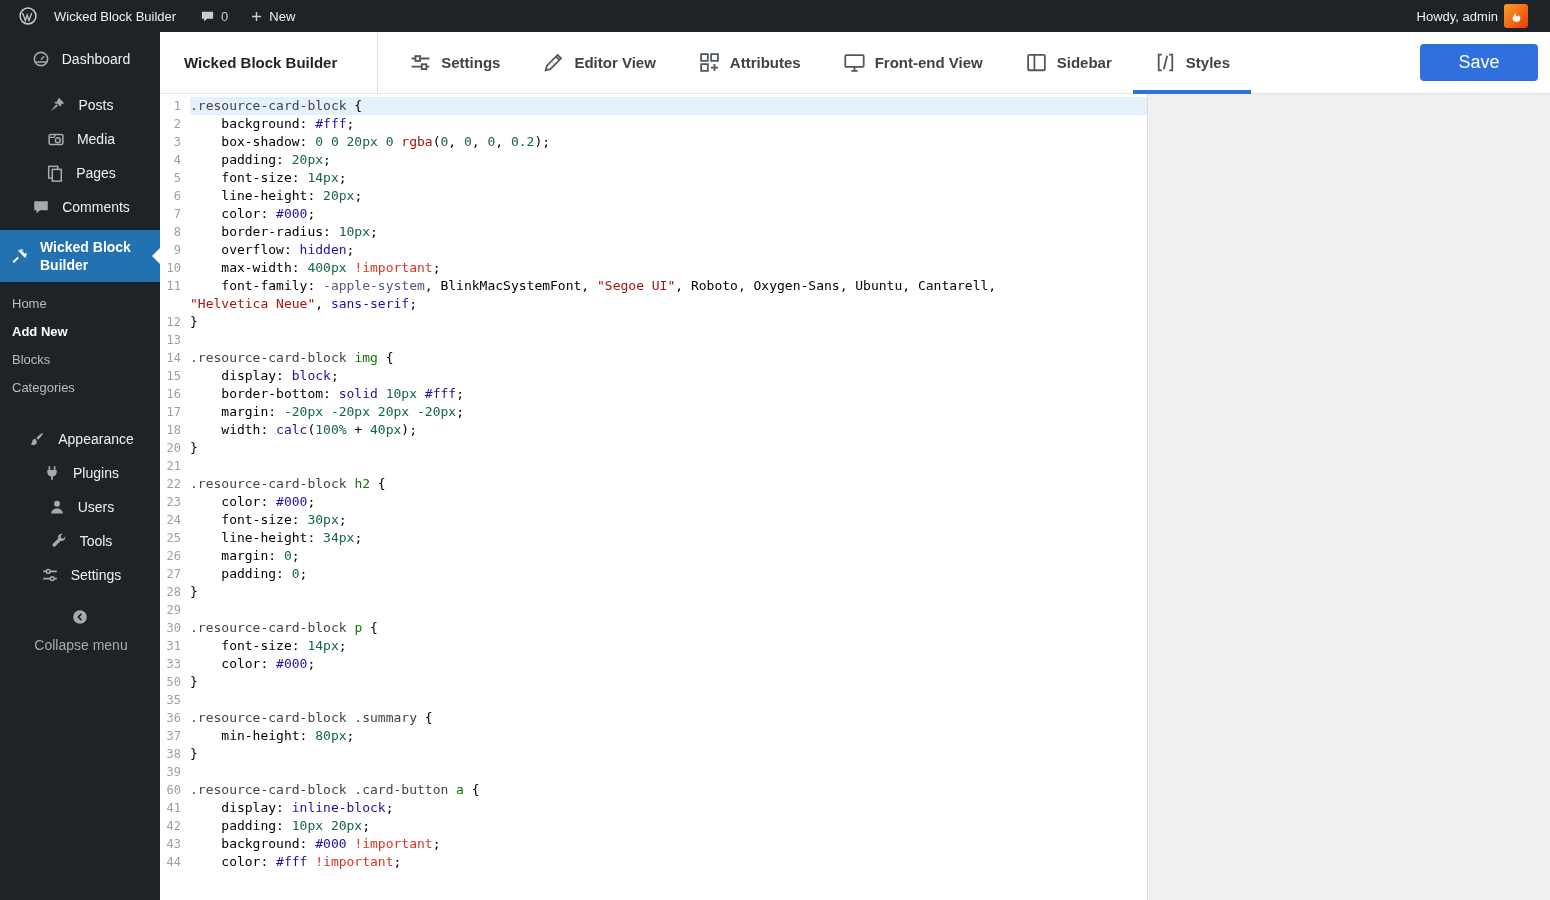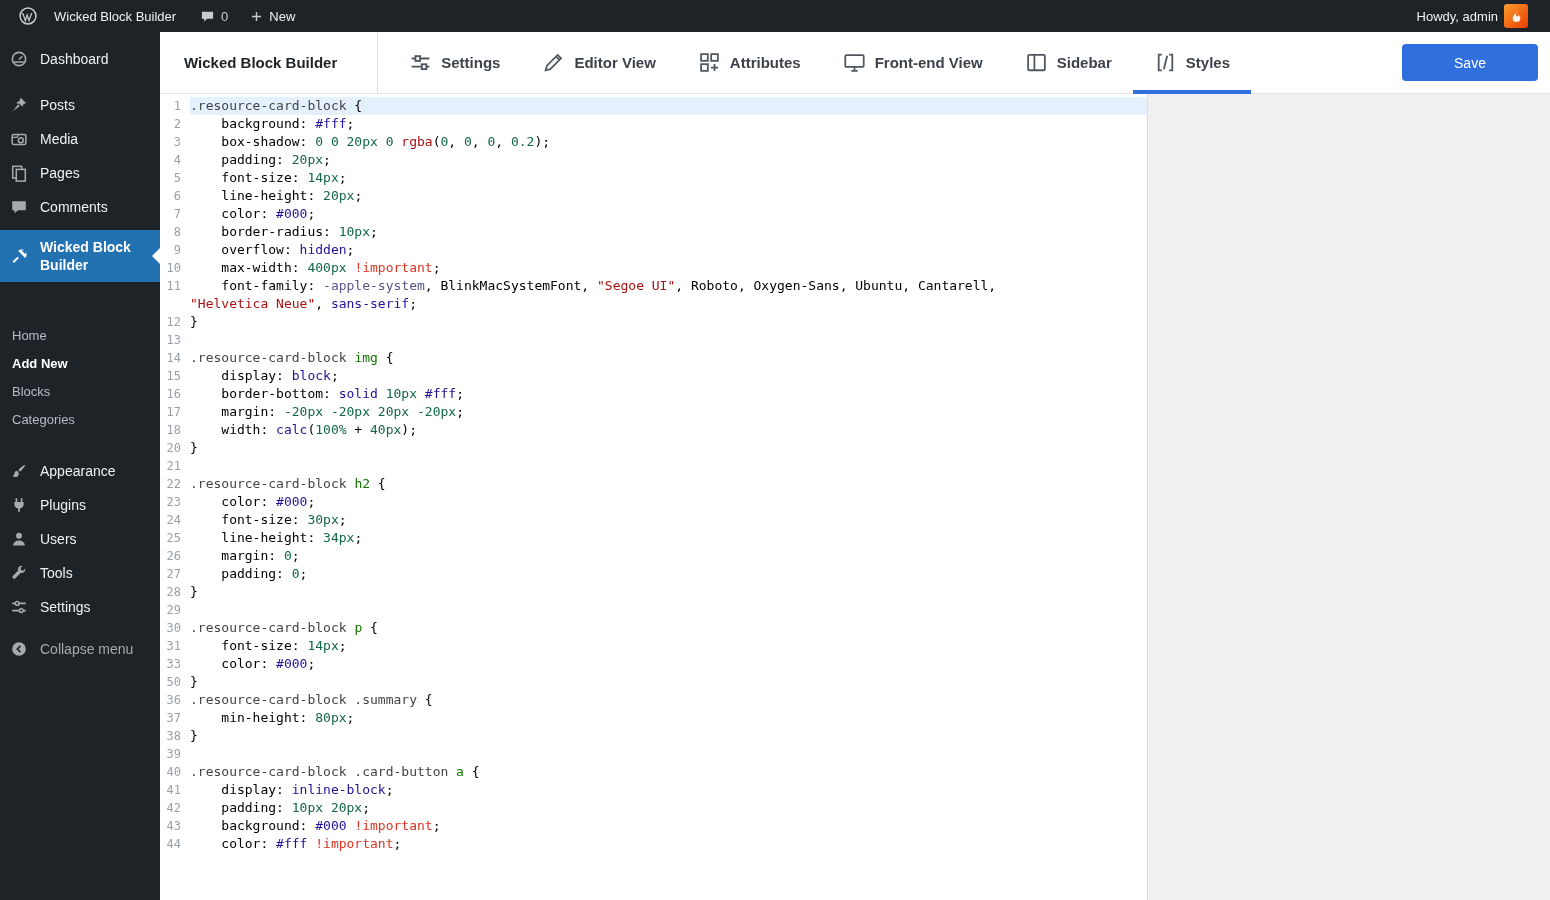--- a/index.html
+++ b/index.html
@@ -16,49 +16,49 @@
             background:linear-gradient(135deg,#ff9d2e,#e83c00); display:flex;
             align-items:center; justify-content:center; }
 
   
   .app { display:flex; height:868px; }
 
   
   .sidebar { width:160px; flex:none; background:var(--sidebar-bg,#1d2327);
              color:#f0f0f1; font-size:14px; padding-top:10px; position:relative; }
   .menu-item { display:flex; align-items:center; gap:10px; padding:8px 8px 8px 10px;
-               cursor:pointer; line-height:18px; }
+               cursor:pointer; line-height:18px;justify-content:center; }
   .menu-item .mi-icon { width:20px; flex:none; display:flex; color:#a7aaad; }
   .menu-item.gap-after { margin-bottom:12px; }
   .menu-item.active { background:var(--active-menu-bg,#2271b1); color:#fff; font-weight:700;
                       position:relative; }
   .menu-item.active .mi-icon { color:#fff; }
   .menu-item.active .arrow { position:absolute; right:0; top:50%; margin-top:-8px;
       width:0; height:0; border:8px solid transparent; border-right-color:#fff; }
-  .submenu { padding:8px 0 0 0; font-size:13px;margin-top:32px; }
+  .submenu { padding:8px 0 0 0; font-size:13px; }
   .sub-item { padding:5px 12px; line-height:18px; color:#b6bcc1; cursor:pointer; }
   .sub-item.current { color:#fff; font-weight:700; }
   .group-gap { height:20px; }
   .collapse-gap { height:8px; }
 
   
   .content { flex:1; display:flex; flex-direction:column; background:#fff; min-width:0; }
   .toolbar { height:62px; flex:none; display:flex; align-items:stretch; background:#fff;
              border-bottom:1px solid #e3e5e8; }
   .tb-title { display:flex; align-items:center; padding:0 40px 0 24px; font-size:15px;
               font-weight:700; color:#1d2327; border-right:1px solid #dcdcde; white-space:nowrap; }
   .tabs { display:flex; align-items:stretch; margin-left:10px; }
   .tab { display:flex; align-items:center; gap:9px; padding:0 21px; font-size:15px;
          font-weight:700; color:#3c434a; cursor:pointer; position:relative; white-space:nowrap; }
   .tab .tab-icon { display:flex; color:#50575e; }
   .tab.active::after { content:""; position:absolute; left:0; right:0; bottom:-1px;
                        height:4px; background:var(--accent,#2f6fde); }
   .save-btn { margin-left:auto; align-self:center; margin-right:12px;
               background:var(--accent,#2f6fde); color:#fff; border:none; border-radius:4px;
-              font-size:14px; font-weight:500; height:37px; width:136px; cursor:pointer;
+              font-size:18px; font-weight:500; height:37px; width:118px; cursor:pointer;
               font-family:"Liberation Sans",sans-serif; }
 
   
   .editor-wrap { flex:1; display:flex; overflow:hidden; background:var(--content-bg,#f0f0f1); }
   .editor { width:988px; flex:none; background:#fff; border-right:1px solid #dcdcde;
             overflow:hidden; font-family:"DejaVu Sans Mono", monospace; font-size:13px;
             line-height:18px; padding-top:3px; cursor:text; }
   .crow { display:flex; height:18px; white-space:pre; }
   .gut { width:30px; flex:none; text-align:right; padding-right:9px; font-size:12px;
          color:var(--gutter-fg,#9aa0a6); background:#fff; user-select:none; }
@@ -233,21 +233,21 @@
             <path d="M2.5 6h15M2.5 14h15" stroke="currentColor" stroke-width="1.8"></path>
             <circle cx="8" cy="6" r="2.1" fill="var(--sidebar-bg,#1d2327)" stroke="currentColor" stroke-width="1.7"></circle>
             <circle cx="12.5" cy="14" r="2.1" fill="var(--sidebar-bg,#1d2327)" stroke="currentColor" stroke-width="1.7"></circle>
           </svg>
       </span>
       <span class="mi-label">Settings</span>
     </div>
 
     <div class="collapse-gap"></div>
 
-    <div class="menu-item" style="color:#a7aaad;">
+    <div class="menu-item" style="color:#a7aaad;flex-direction:column;">
       <span class="mi-icon">
         <svg viewBox="0 0 20 20" width="18" height="18">
             <circle cx="10" cy="10" r="7.6" fill="currentColor"></circle>
             <path d="M11.6 6.6L8.2 10l3.4 3.4" fill="none" stroke="var(--sidebar-bg,#1d2327)" stroke-width="1.9"></path>
           </svg>
       </span>
       <span class="mi-label">Collapse menu</span>
     </div>
   </aside>
 
@@ -352,25 +352,26 @@
             <div class="crow"><div class="gut">24</div><div class="cline"><span class="tk-p">    font-size: </span><span class="tk-n">30px</span><span class="tk-p">;</span></div></div>
             <div class="crow"><div class="gut">25</div><div class="cline"><span class="tk-p">    line-height: </span><span class="tk-n">34px</span><span class="tk-p">;</span></div></div>
             <div class="crow"><div class="gut">26</div><div class="cline"><span class="tk-p">    margin: </span><span class="tk-n">0</span><span class="tk-p">;</span></div></div>
             <div class="crow"><div class="gut">27</div><div class="cline"><span class="tk-p">    padding: </span><span class="tk-n">0</span><span class="tk-p">;</span></div></div>
             <div class="crow"><div class="gut">28</div><div class="cline"><span class="tk-p">}</span></div></div>
             <div class="crow"><div class="gut">29</div><div class="cline"></div></div>
             <div class="crow"><div class="gut">30</div><div class="cline"><span class="tk-q">.resource-card-block</span><span class="tk-p"> </span><span class="tk-t">p</span><span class="tk-p"> {</span></div></div>
             <div class="crow"><div class="gut">31</div><div class="cline"><span class="tk-p">    font-size: </span><span class="tk-n">14px</span><span class="tk-p">;</span></div></div>
             <div class="crow"><div class="gut">33</div><div class="cline"><span class="tk-p">    color: </span><span class="tk-a">#000</span><span class="tk-p">;</span></div></div>
             <div class="crow"><div class="gut">50</div><div class="cline"><span class="tk-p">}</span></div></div>
+            <div class="crow"><div class="gut">35</div><div class="cline"></div></div>
             <div class="crow"><div class="gut">36</div><div class="cline"><span class="tk-q">.resource-card-block .summary</span><span class="tk-p"> {</span></div></div>
             <div class="crow"><div class="gut">37</div><div class="cline"><span class="tk-p">    min-height: </span><span class="tk-n">80px</span><span class="tk-p">;</span></div></div>
             <div class="crow"><div class="gut">38</div><div class="cline"><span class="tk-p">}</span></div></div>
             <div class="crow"><div class="gut">39</div><div class="cline"></div></div>
-            <div class="crow"><div class="gut">40</div><div class="cline"><span class="tk-q">.resource-card-block .card-button</span><span class="tk-p"> </span><span class="tk-t">a</span><span class="tk-p"> {</span></div></div>
+            <div class="crow"><div class="gut">60</div><div class="cline"><span class="tk-q">.resource-card-block .card-button</span><span class="tk-p"> </span><span class="tk-t">a</span><span class="tk-p"> {</span></div></div>
             <div class="crow"><div class="gut">41</div><div class="cline"><span class="tk-p">    display: </span><span class="tk-a">inline-block</span><span class="tk-p">;</span></div></div>
             <div class="crow"><div class="gut">42</div><div class="cline"><span class="tk-p">    padding: </span><span class="tk-n">10px</span><span class="tk-p"> </span><span class="tk-n">20px</span><span class="tk-p">;</span></div></div>
             <div class="crow"><div class="gut">43</div><div class="cline"><span class="tk-p">    background: </span><span class="tk-a">#000</span><span class="tk-p"> </span><span class="tk-k">!important</span><span class="tk-p">;</span></div></div>
             <div class="crow"><div class="gut">44</div><div class="cline"><span class="tk-p">    color: </span><span class="tk-a">#fff</span><span class="tk-p"> </span><span class="tk-k">!important</span><span class="tk-p">;</span></div></div>
           </div>
       </div>
       <div class="filler"></div>
     </div>
   </main>
 </div>

